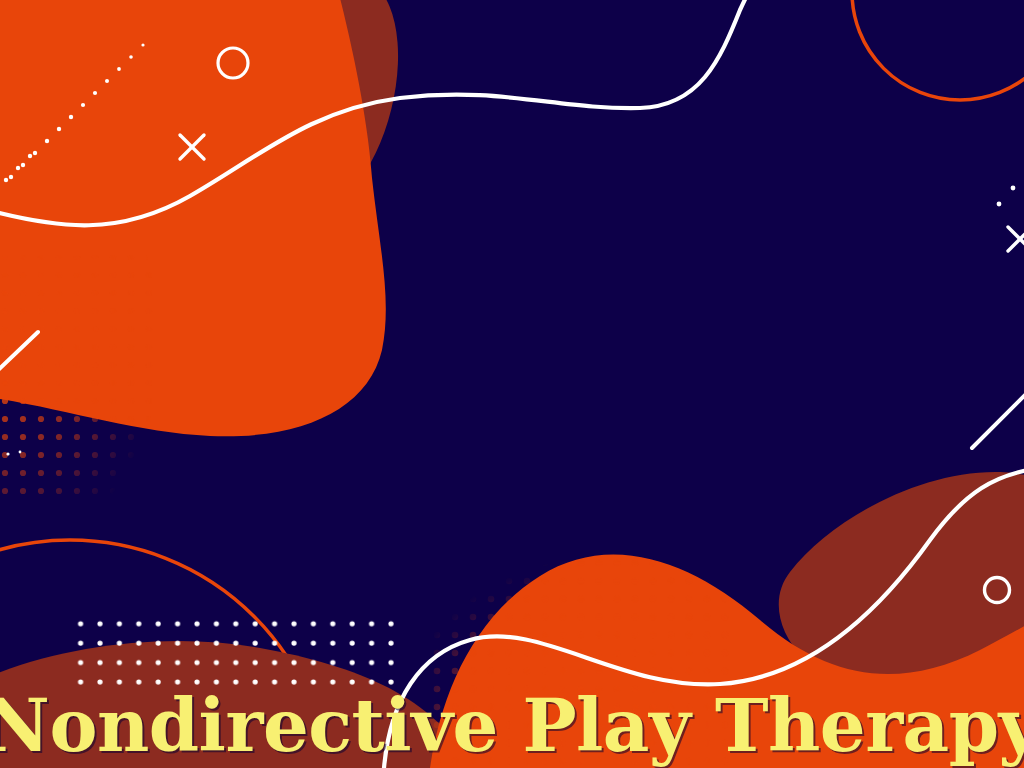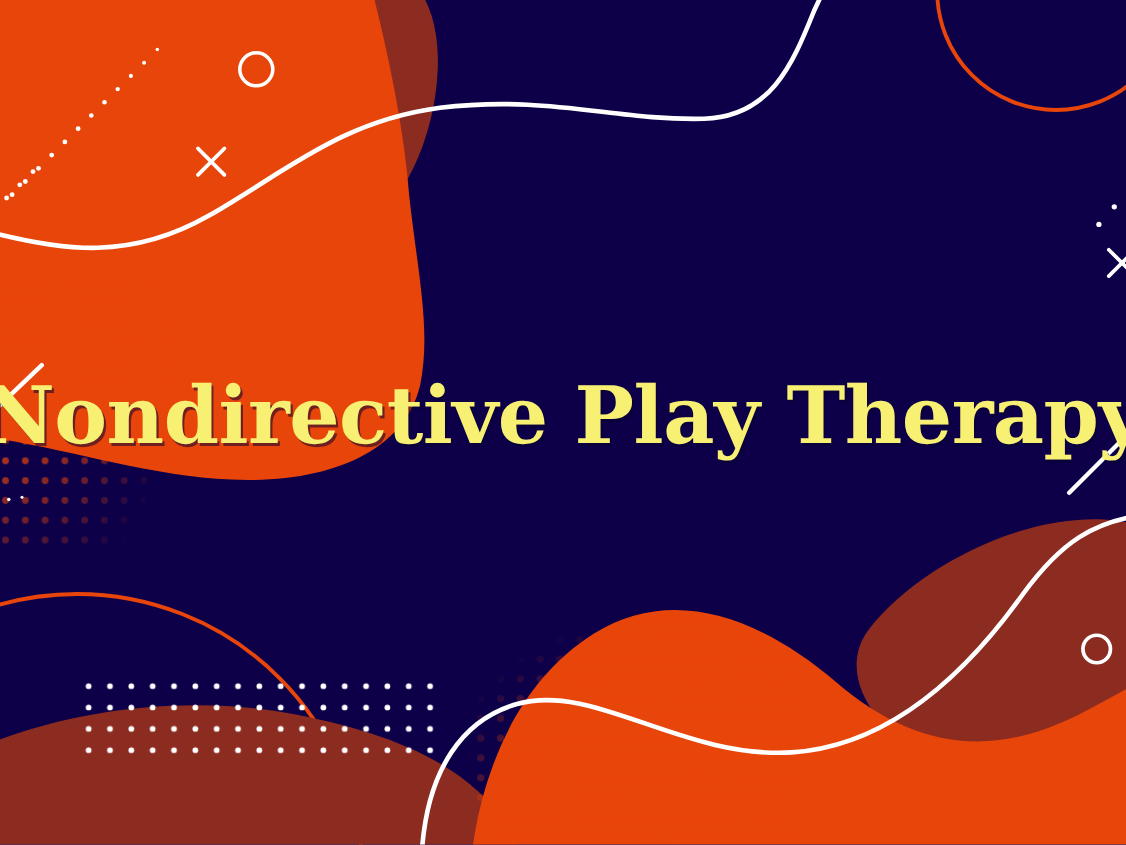--- a/index.html
+++ b/index.html
@@ -22,21 +22,21 @@
     height: 768px;
     display: block;
   }
   #title-layer {
     position: absolute;
     left: 0;
     top: 0;
     width: 1024px;
     height: 768px;
     display: flex;
-    align-items: center;
+    align-items: flex-end;
     justify-content: center;
     pointer-events: none;
   }
   #slide-title {
     font-family: "DejaVu Serif", "Liberation Serif", serif;
     font-weight: 700;
     font-size: 72px;
     line-height: 1;
     letter-spacing: -0.5px;
     color: #f8f072;

